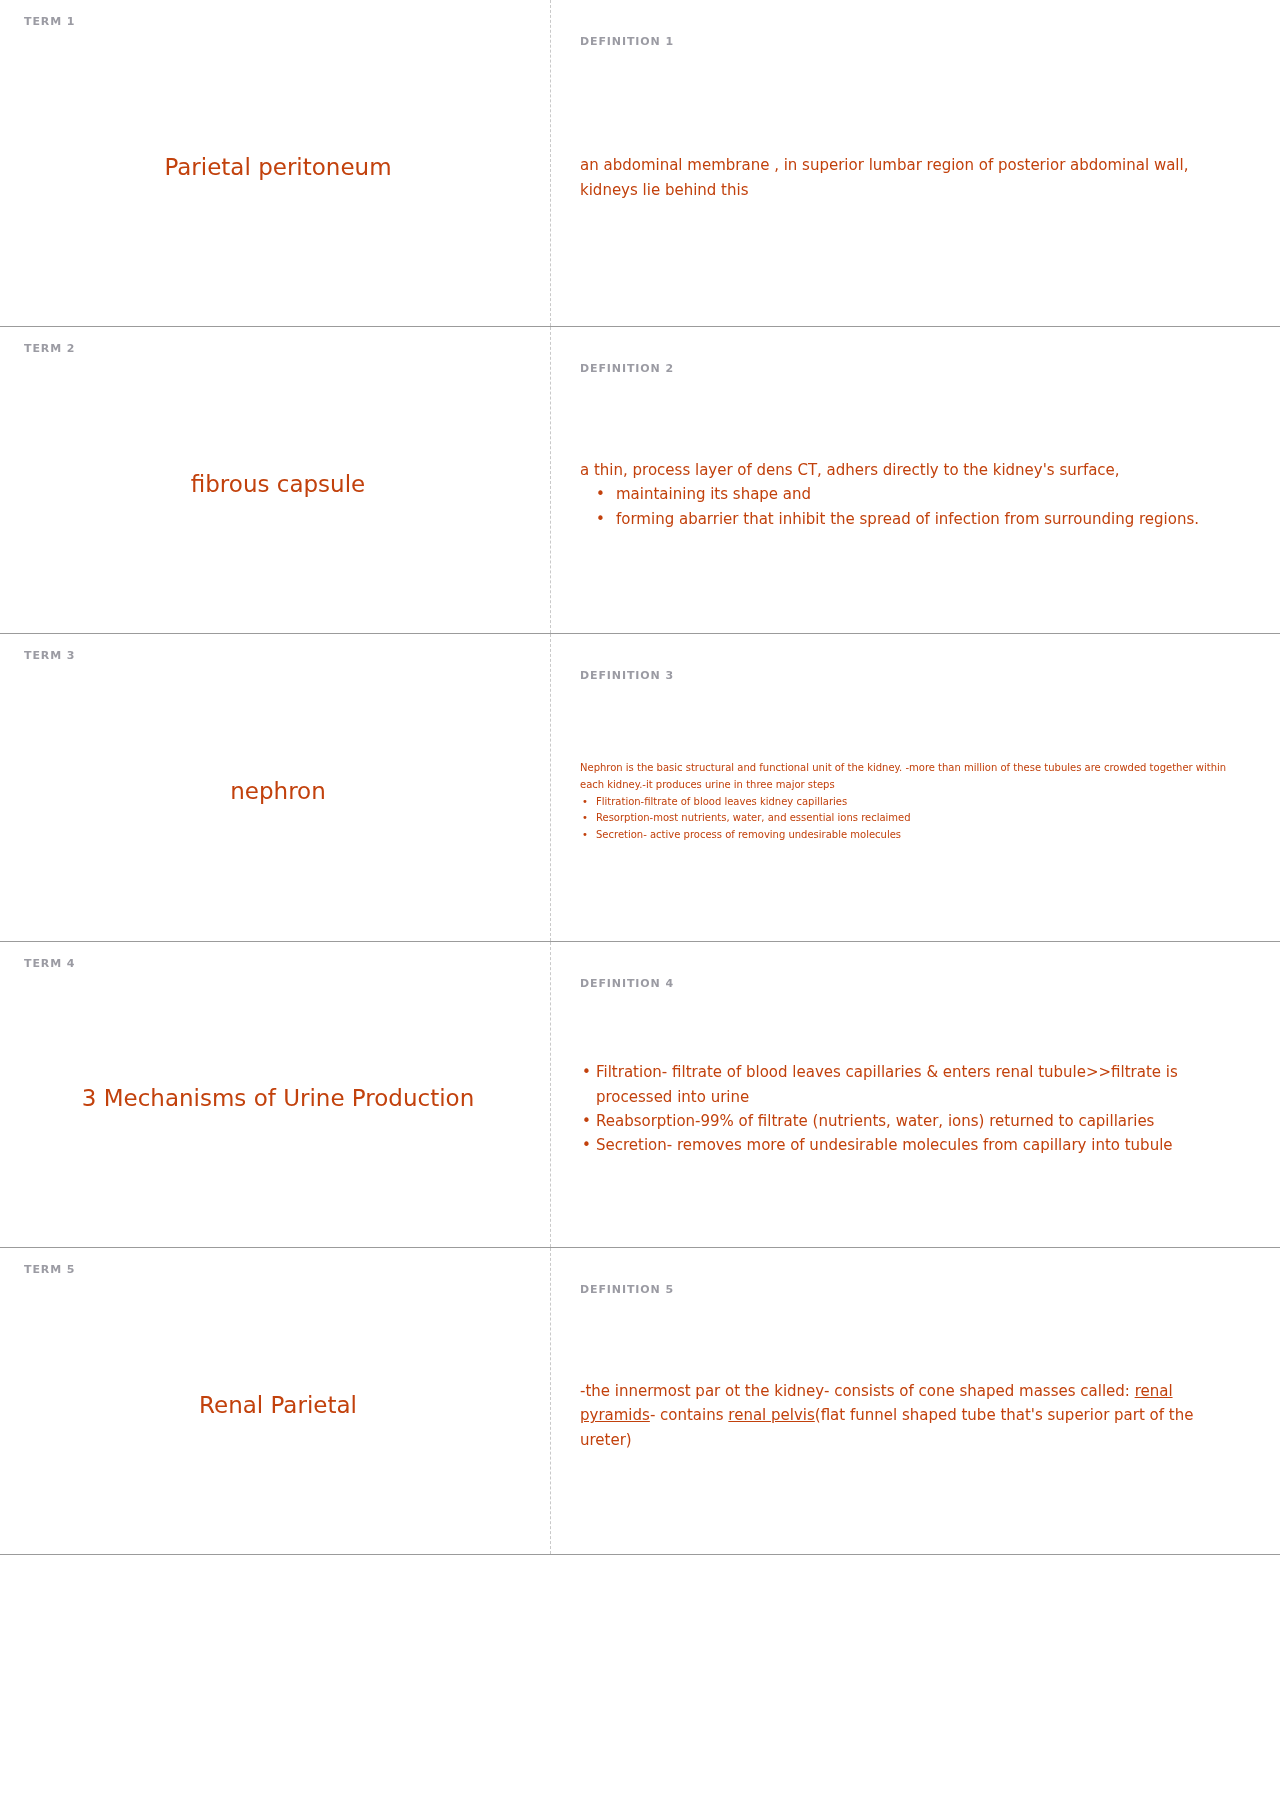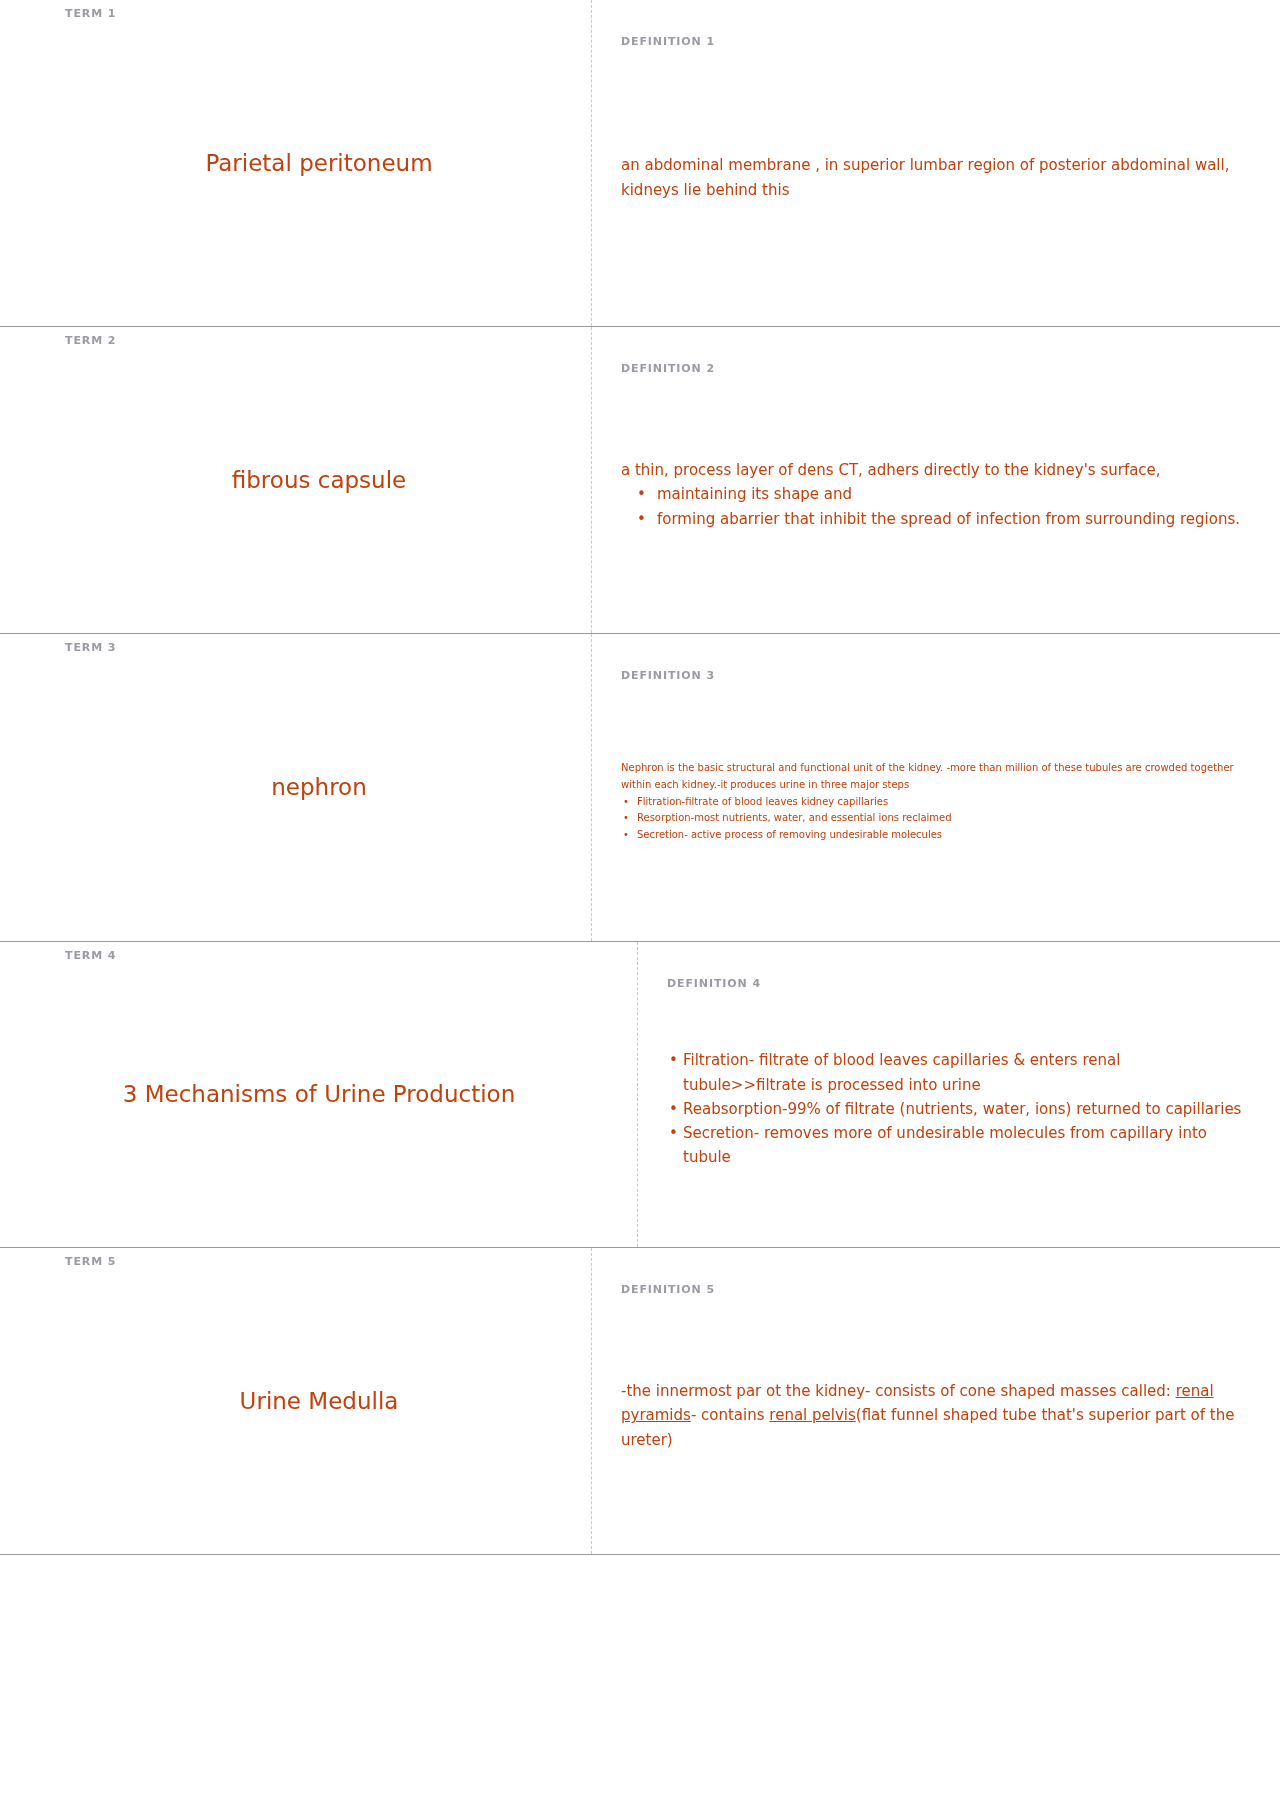--- a/index.html
+++ b/index.html
@@ -32,24 +32,23 @@
 
   .col {
     position: relative;
     box-sizing: border-box;
     display: flex;
     flex-direction: column;
   }
   .col-term {
     width: 526px;
     flex: 0 0 526px;
-    padding-top: 8px;
+    padding-top: 16px;
     padding-left: 0px;
     padding-right: 18px;
-    margin-left: 41px;
   }
   .col-def {
     flex: 1 1 auto;
     padding-top: 36px;
     padding-left: 29px;
     padding-right: 10px;
     border-left: 1px dashed #c9c9c9;
   }
 
   .slot-label {
@@ -180,21 +179,21 @@
           <ul class="bullets tight">
             <li>Flitration-filtrate of blood leaves kidney capillaries</li>
             <li>Resorption-most nutrients, water, and essential ions reclaimed</li>
             <li>Secretion- active process of removing undesirable molecules</li>
           </ul>
         </div>
       </div>
     </div>
   </div>
 
-  <div class="card" style="height:306px;gap:46px;">
+  <div class="card" style="height:306px;">
     <div class="col col-term">
       <div class="slot-label">TERM 4</div>
       <div class="term-body">
         <span class="term-text">3 Mechanisms of Urine Production</span>
       </div>
     </div>
     <div class="col col-def">
       <div class="slot-label">DEFINITION 4</div>
       <div class="def-body">
         <div class="def-text">
@@ -205,21 +204,21 @@
           </ul>
         </div>
       </div>
     </div>
   </div>
 
   <div class="card" style="height:307px;">
     <div class="col col-term">
       <div class="slot-label">TERM 5</div>
       <div class="term-body">
-        <span class="term-text">Urine Medulla</span>
+        <span class="term-text">Renal Parietal</span>
       </div>
     </div>
     <div class="col col-def">
       <div class="slot-label">DEFINITION 5</div>
       <div class="def-body">
         <div class="def-text">
           <p>-the innermost par ot the kidney- consists of cone shaped masses called: <u>renal pyramids</u>- contains <u>renal pelvis</u>(flat funnel shaped tube that's superior part of the ureter)</p>
         </div>
       </div>
     </div>

